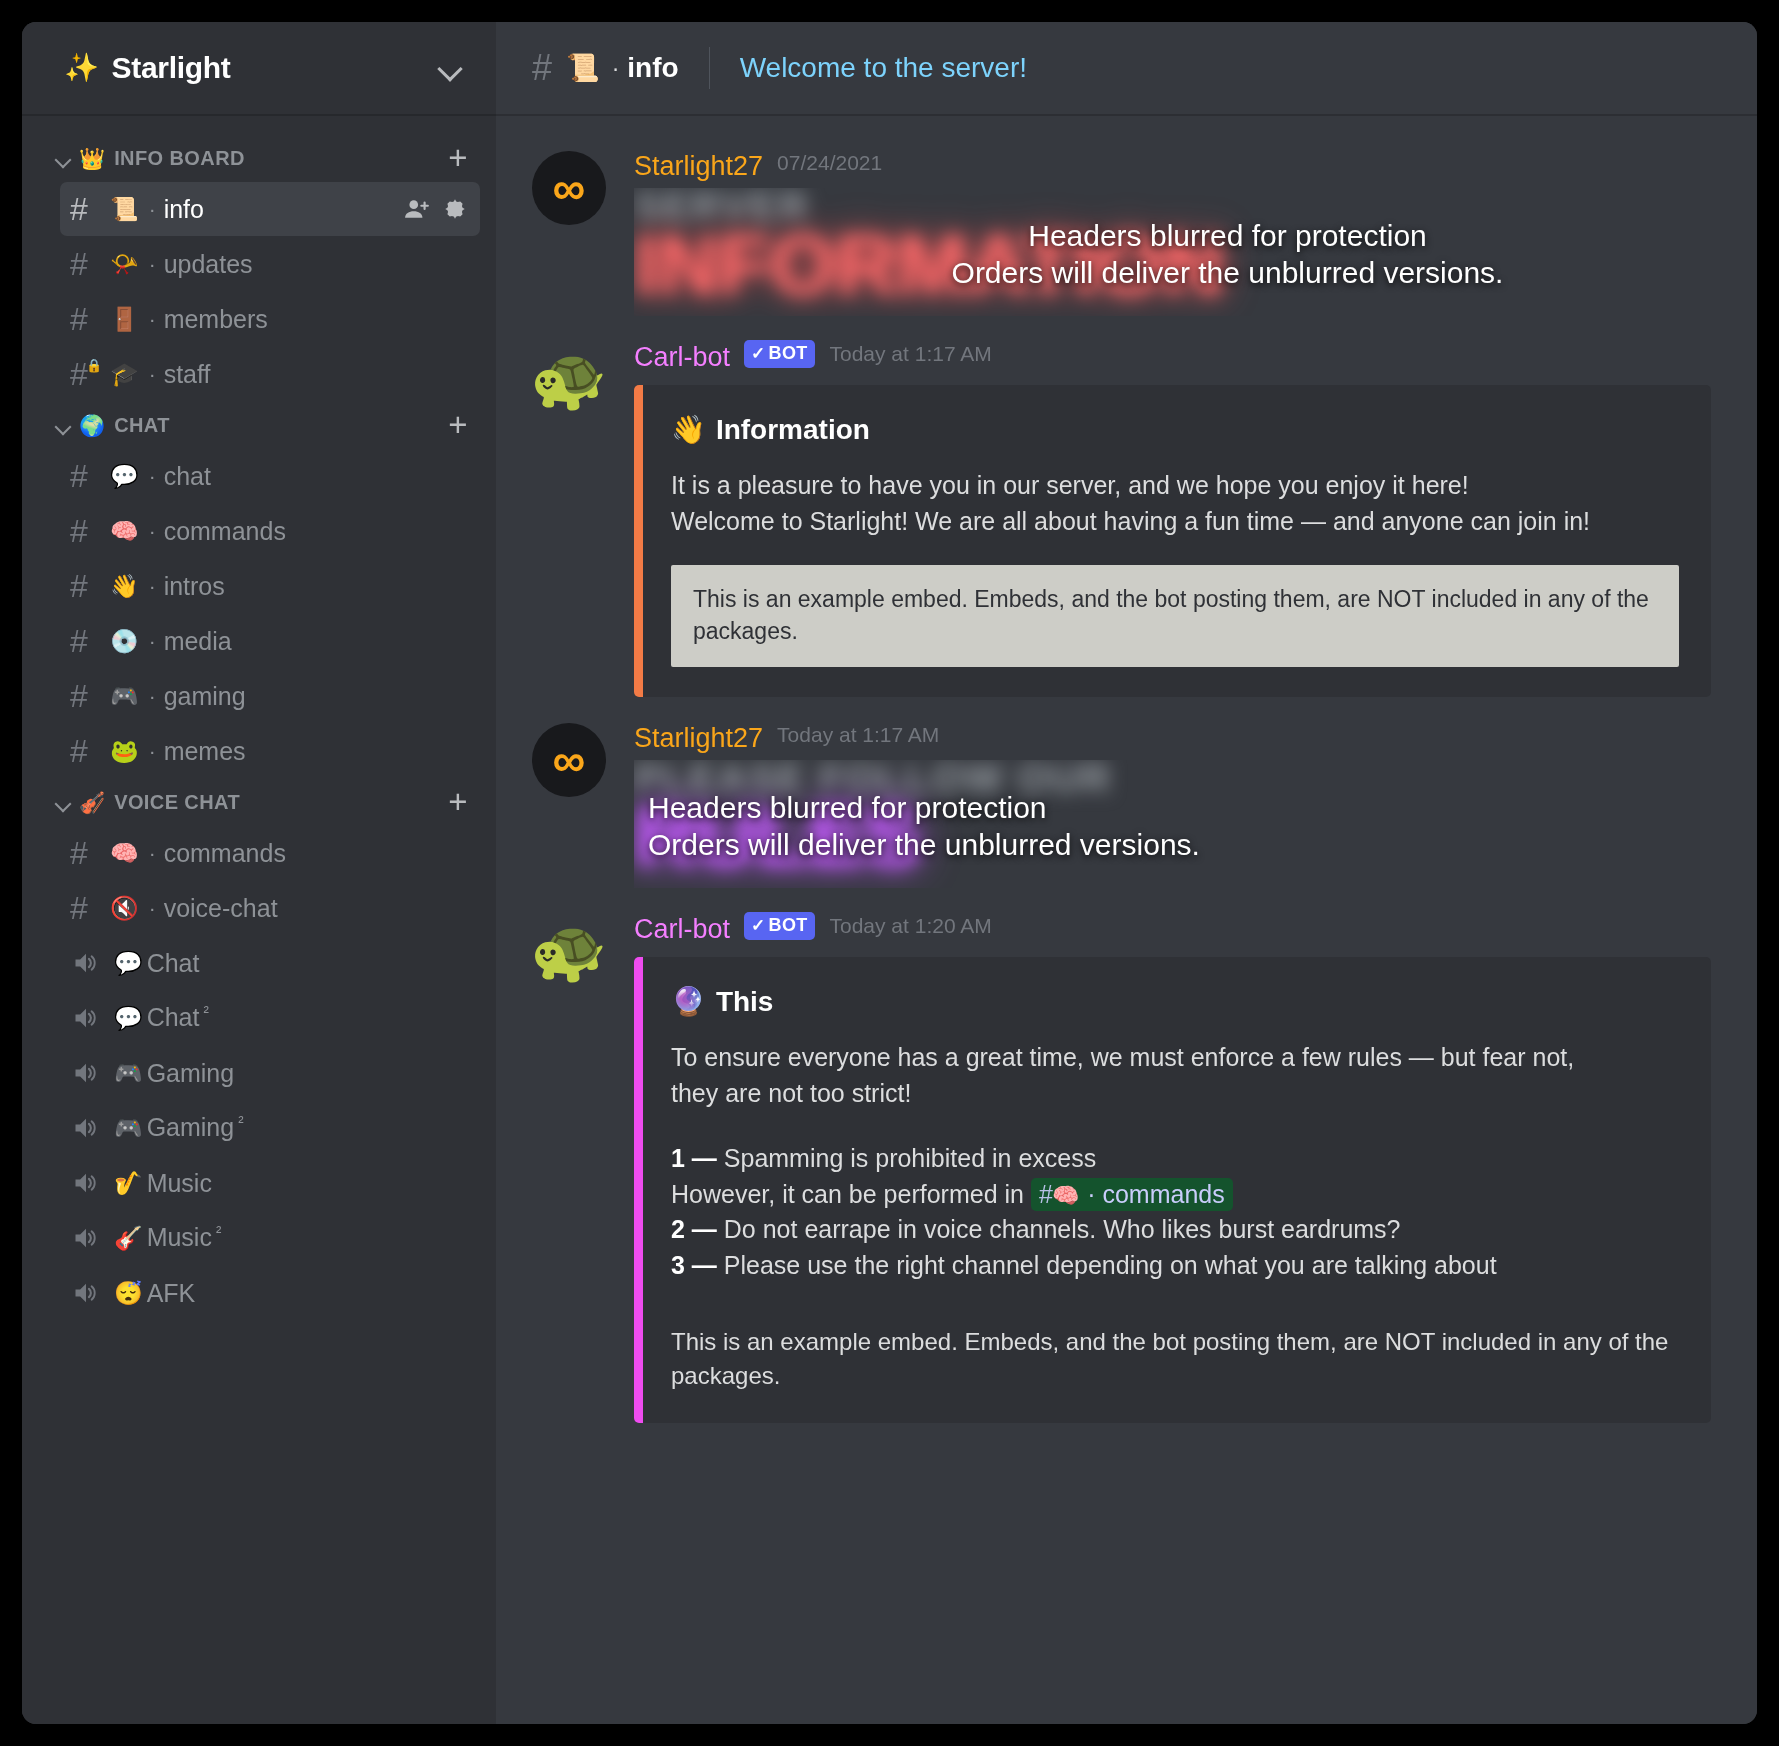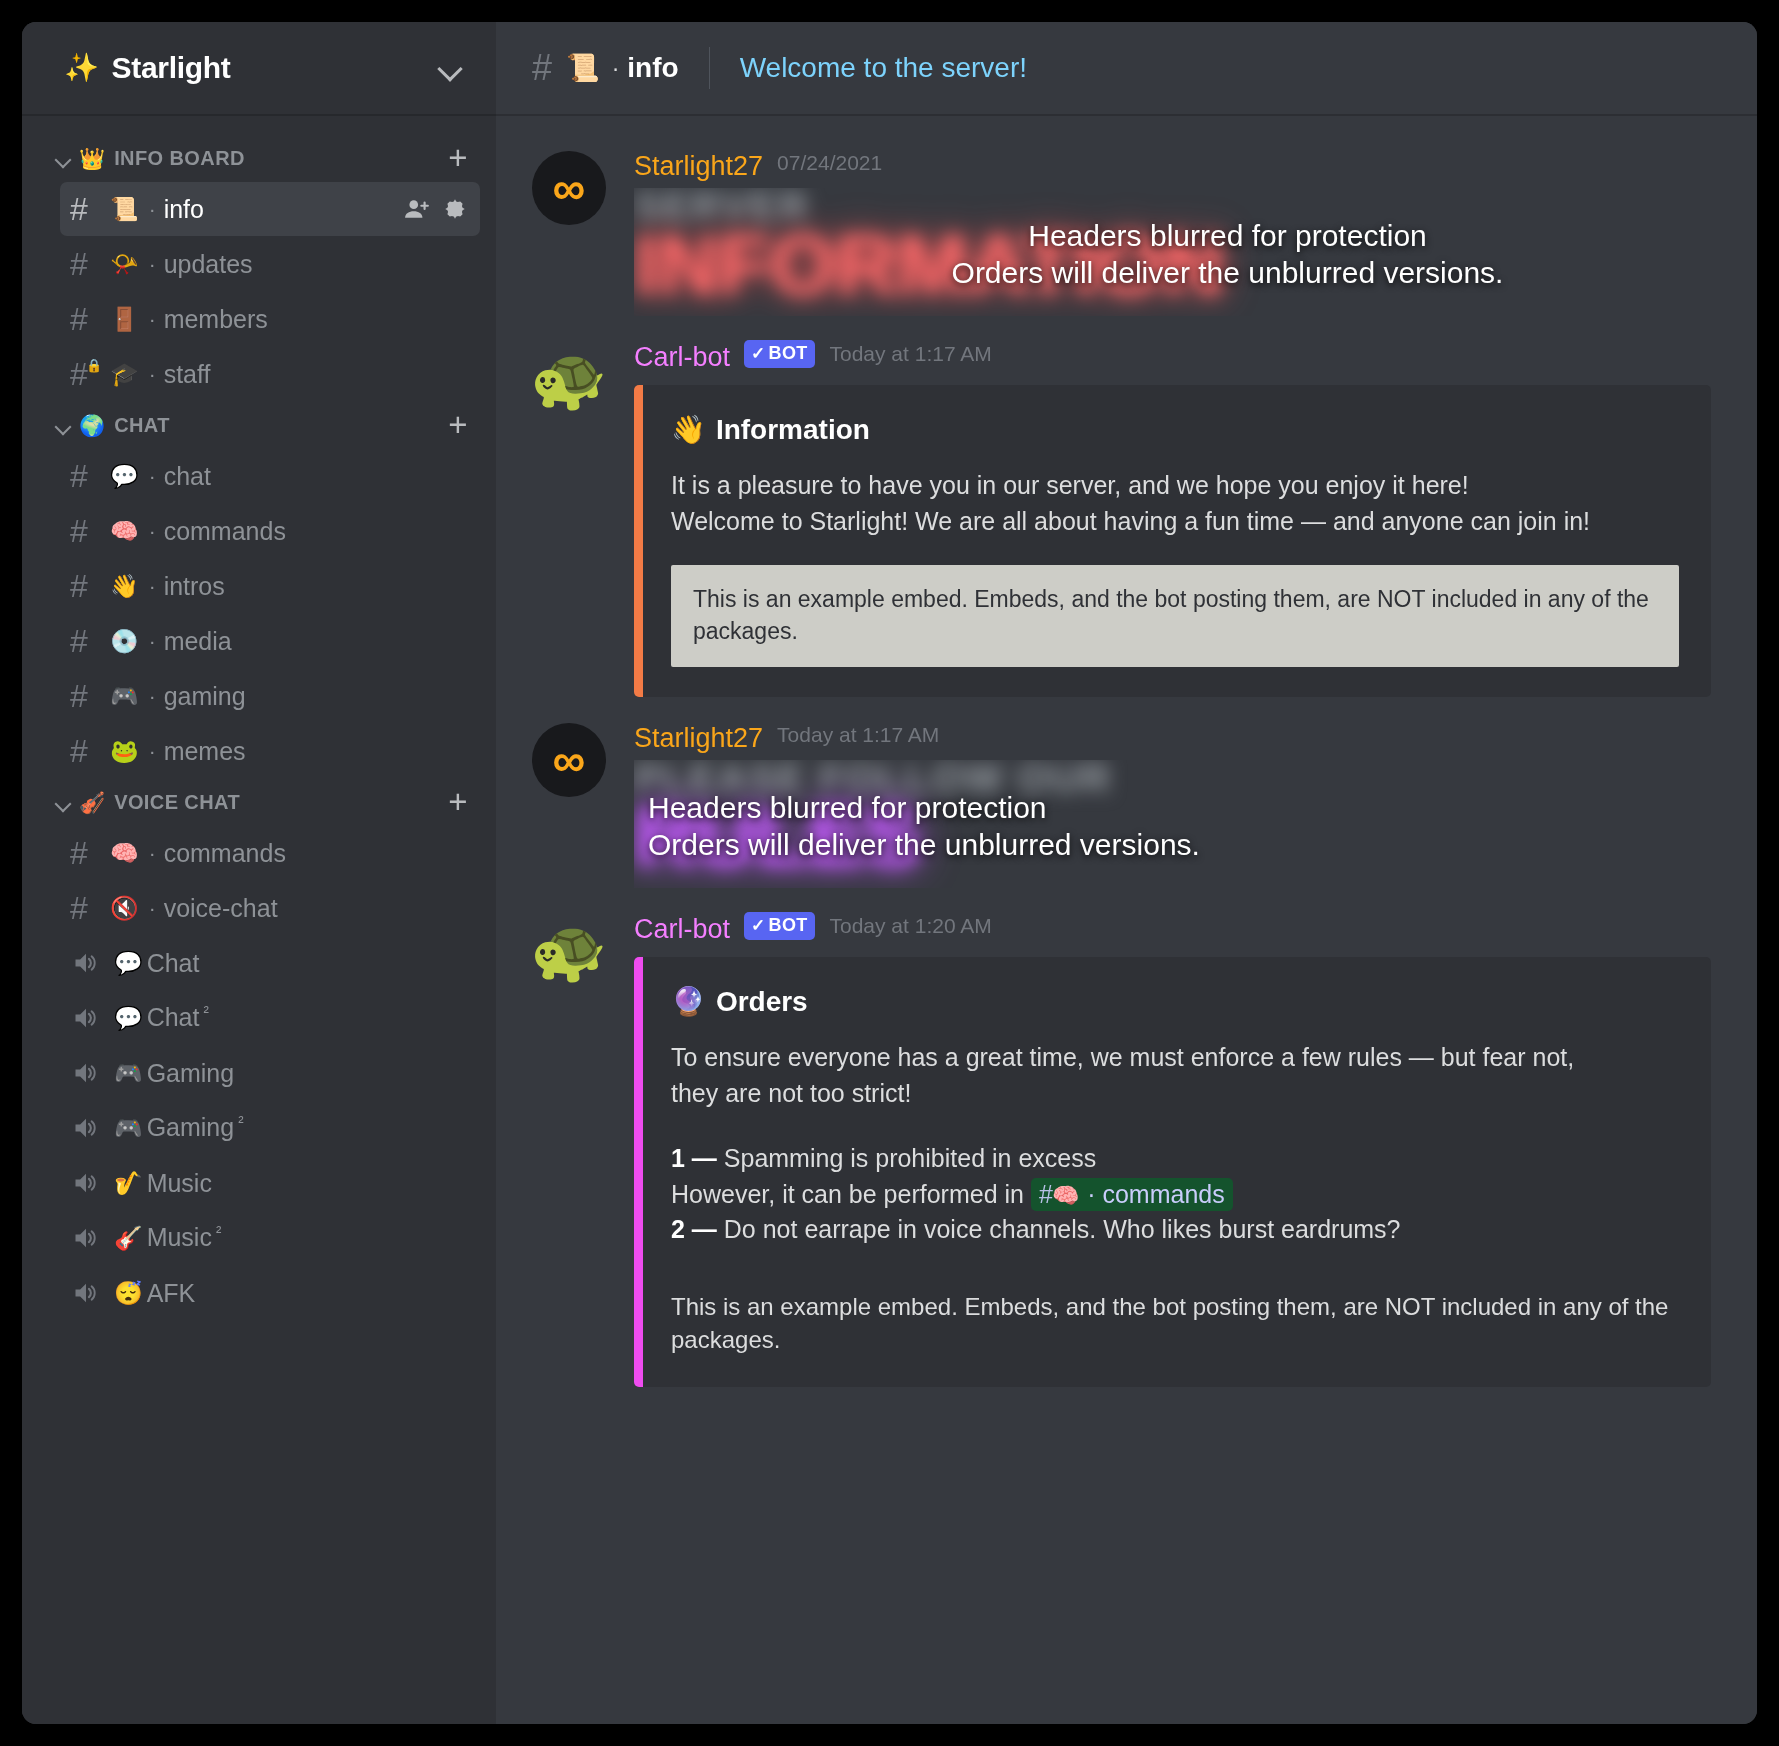--- a/index.html
+++ b/index.html
@@ -627,30 +627,31 @@
             <div class="msg-head">
               <span class="author bot">Carl-bot</span>
               <span class="bot-tag"><span class="check">✓</span><span>BOT</span></span>
               <span class="timestamp">Today at 1:20 AM</span>
             </div>
             <div class="embed">
               <div class="embed-bar" style="background: rgb(239, 76, 240);"></div>
               <div class="embed-inner">
                 <div class="embed-title">
                   <span class="te">🔮</span>
-                  <span>Orders</span>
+                  <span>This</span>
                 </div>
                 <div class="embed-desc">
                   <div>To ensure everyone has a great time, we must enforce a few rules — but fear not,</div>
                   <div>they are not too strict!</div>
                 </div>
                 <div class="rules-block embed-desc">
                   <div class="rule-line"><span class="rule-num">1 — </span><span>Spamming is prohibited in excess</span></div>
                   <div class="rule-line"><span>However, it can be performed in </span><span class="mention"><span class="mh">#</span><span class="memoji">🧠</span> <span>·</span> <span>commands</span></span></div>
                   <div class="rule-line"><span class="rule-num">2 — </span><span>Do not earrape in voice channels. Who likes burst eardrums?</span></div>
+                  <div class="rule-line"><span class="rule-num">3 — </span><span>Please use the right channel depending on what you are talking about</span></div>
                 </div>
                 <div class="disclaimer plain">This is an example embed. Embeds, and the bot posting them, are NOT included in any of the packages.</div>
               </div>
             </div>
           </div>
         </div>
       </div>
   </div>
 
 </div>

